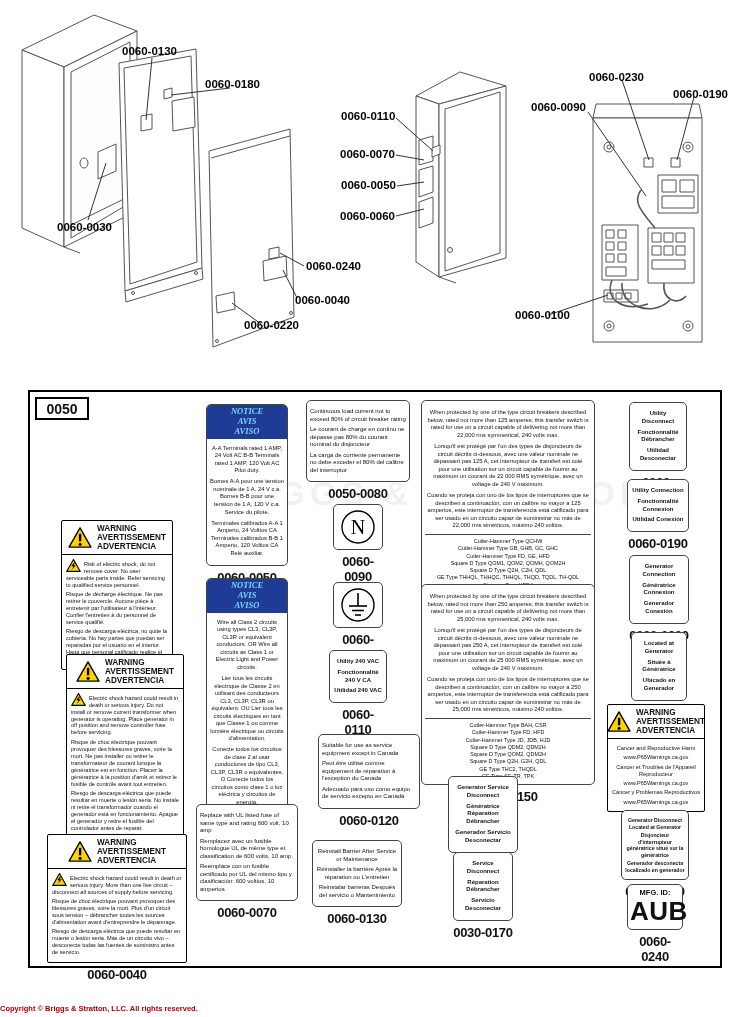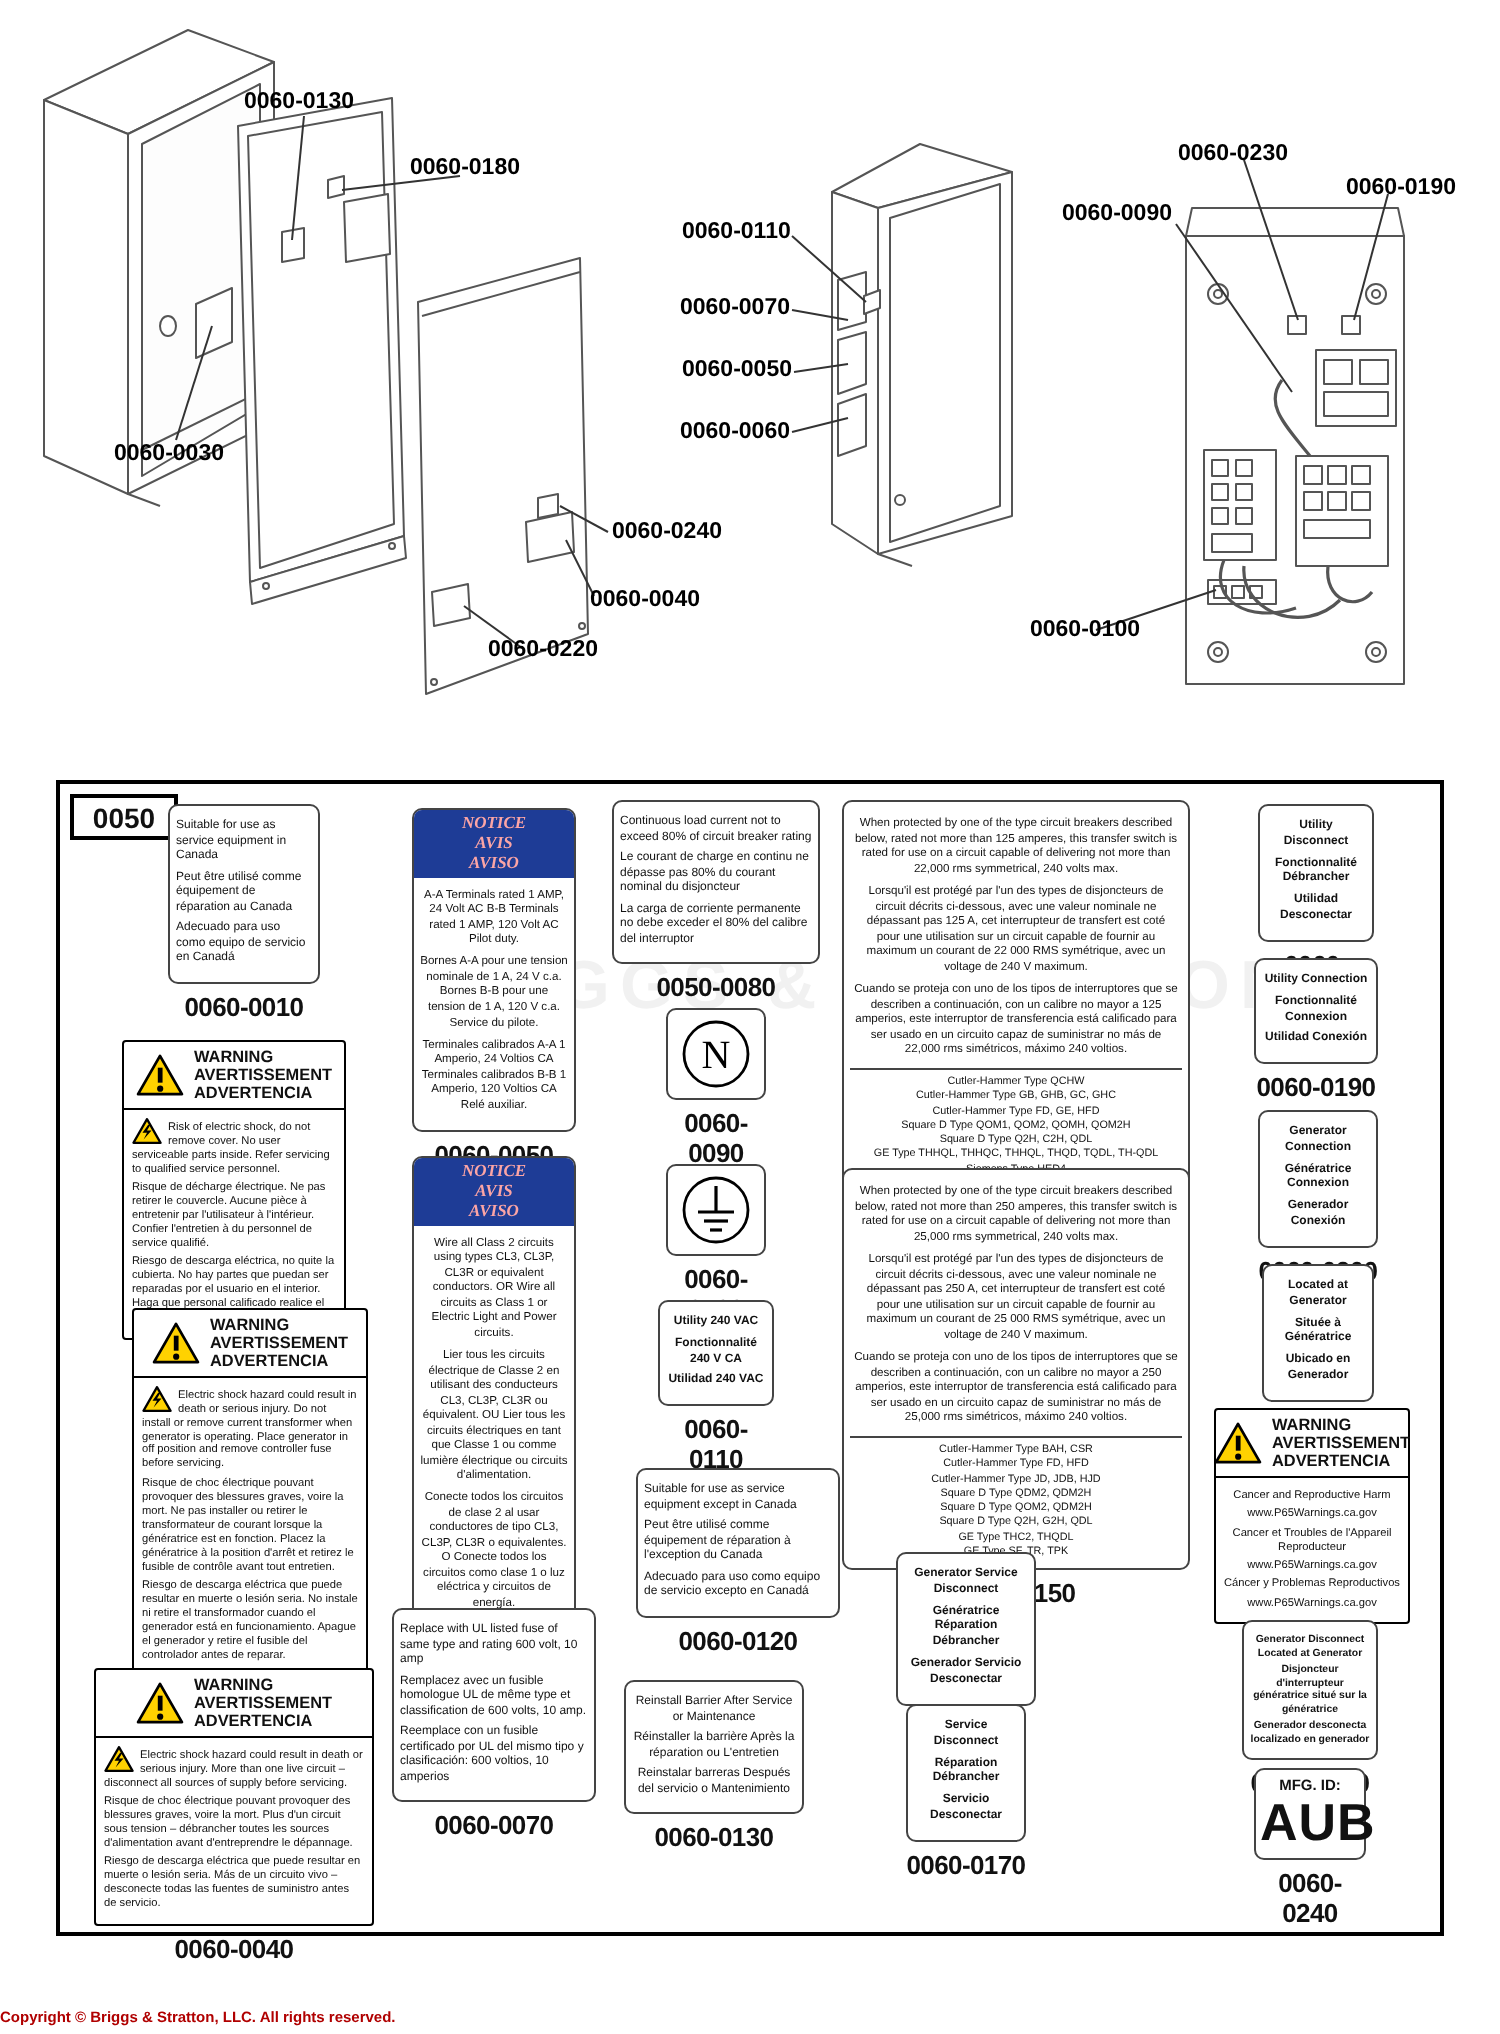--- a/index.html
+++ b/index.html
@@ -18,21 +18,21 @@
   .tiny .lp{font-size:5.2px;font-weight:bold;line-height:1.25;margin:2px 0;}
   .left .lp{text-align:left;}
   .warn{border:1.5px solid #000;border-radius:2px;padding:0;}
   .warn-head{display:flex;align-items:center;justify-content:center;gap:5px;padding:3px 4px;border-bottom:1.5px solid #000;}
   .warn-title .wt{font-weight:bold;font-size:8.2px;line-height:1.1;text-align:left;}
   .warn-body{padding:3px 4px;font-size:5.6px;overflow:hidden;}
   .warn-body .lp{margin:2.5px 0;line-height:1.25;text-align:left;}
   .warn-body.center .lp{text-align:center;}
   .tri-small{float:left;margin:1px 3px 1px 0;}
   .notice{padding:0;overflow:hidden;border:1px solid #444;border-radius:5px;background:#fff;}
-  .notice-head{background:#1e3c96;color:#fca5a5;padding:2px 0 3px;}
+  .notice-head{background:#1e3c96;color:#7dd3fc;padding:2px 0 3px;}
   .notice-head .nt{font-family:"Liberation Serif",serif;font-style:italic;font-weight:bold;font-size:8.5px;line-height:1.15;text-align:center;}
   .notice-body{padding:2px 3px 4px;}
   .notice-body .lp{font-size:5.8px;line-height:1.3;margin:3.5px 0;text-align:center;}
   .bigtext .lp{font-size:5.8px;line-height:1.3;margin:4px 2px;text-align:center;}
   .breakers{border-top:1px solid #444;margin-top:3px;padding-top:3px;}
   .breakers .bl{font-size:5.4px;line-height:1.35;text-align:center;}
   .sym{display:flex;align-items:center;justify-content:center;padding:4px;}
   .mfg{padding:3px 2px;}
   .mfg-t{font-size:7.5px;font-weight:bold;}
   .mfg-id{font-size:26px;font-weight:bold;letter-spacing:0.5px;line-height:1.1;}
@@ -165,28 +165,20 @@
   <div class="callout" style="left:340px;top:210px">0060-0060</div>
   <div class="callout" style="left:531px;top:101px">0060-0090</div>
   <div class="callout" style="left:589px;top:71px">0060-0230</div>
   <div class="callout" style="left:673px;top:88px">0060-0190</div>
   <div class="callout" style="left:515px;top:309px">0060-0100</div>
 
   <div class="sheet">
     <div class="sheet-id">0050</div>
     <div class="watermark">BRIGGS &amp; STRATTON</div>
 
-    <div class="unit" style="left:54px;top:10px;width:76px">
-      <div class="lbl plain left">
-          <div class="lp">Suitable for use as service equipment in Canada</div>
-          <div class="lp">Peut être utilisé comme équipement de réparation au Canada</div>
-          <div class="lp">Adecuado para uso como equipo de servicio en Canadá</div>
-        </div>
-      <div class="caption">0060-0010</div>
-    </div>
 
     <div class="unit" style="left:31px;top:128px;width:112px">
       <div class="lbl warn">
         <div class="warn-head">
           <span>
             <svg width="24" height="21" viewBox="0 0 26 23">
                 <path d="M13 1 L25 22 L1 22 Z" fill="#FFD200" stroke="#000" stroke-width="1.5" stroke-linejoin="round"></path>
                 <rect x="11.8" y="7.5" width="2.6" height="8.2" fill="#000"></rect>
                 <circle cx="13.1" cy="19" r="1.7" fill="#000"></circle>
               </svg>
@@ -429,21 +421,21 @@
         </div>
       <div class="caption">0060-0160</div>
     </div>
 
     <div class="unit" style="left:423px;top:460px;width:60px">
       <div class="lbl plain-bold">
           <div class="lp">Service Disconnect</div>
           <div class="lp">Réparation Débrancher</div>
           <div class="lp">Servicio Desconectar</div>
         </div>
-      <div class="caption">0060-0170</div>
+      <div class="caption">0030-0170</div>
     </div>
 
     <div class="unit" style="left:599px;top:10px;width:58px">
       <div class="lbl plain-bold">
           <div class="lp">Utility Disconnect</div>
           <div class="lp">Fonctionnalité Débrancher</div>
           <div class="lp">Utilidad Desconectar</div>
         </div>
       <div class="caption">0060-0180</div>
     </div>

